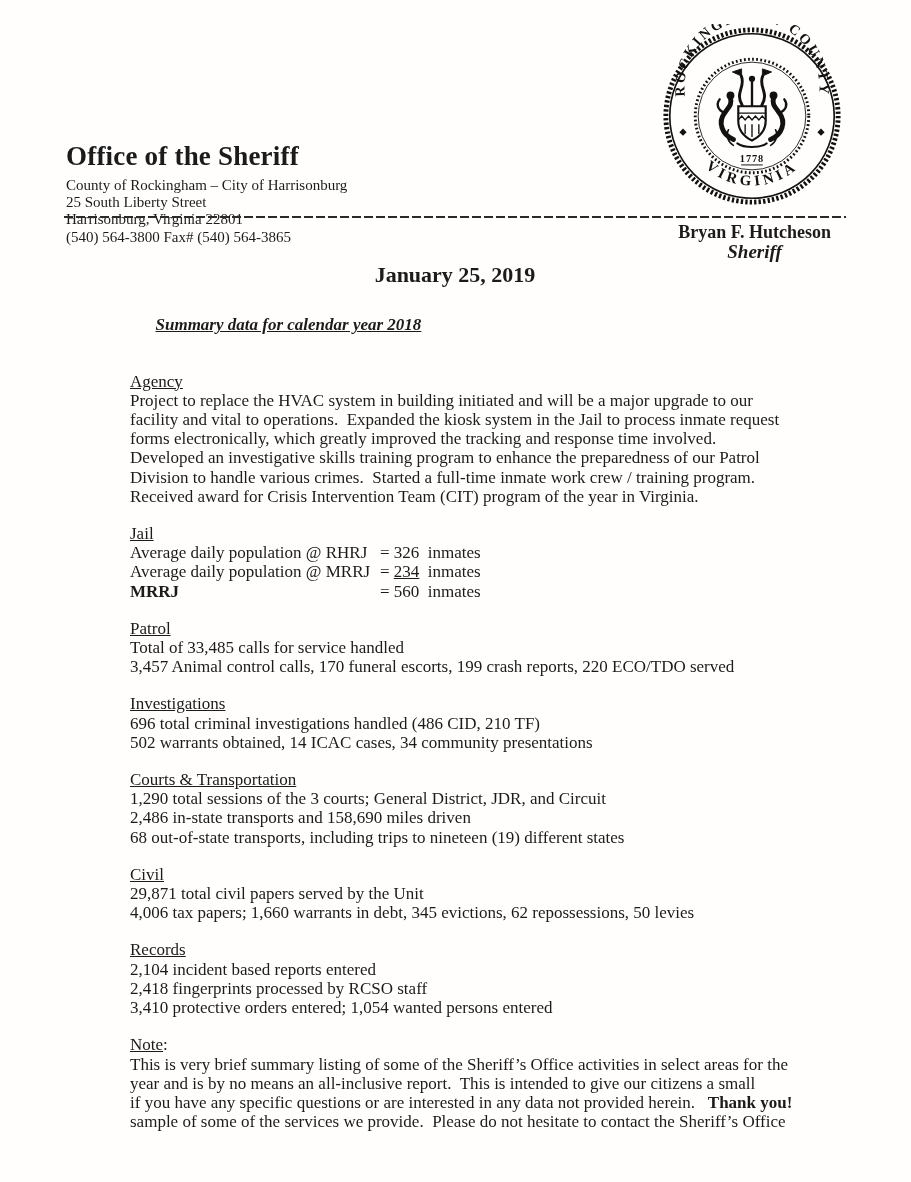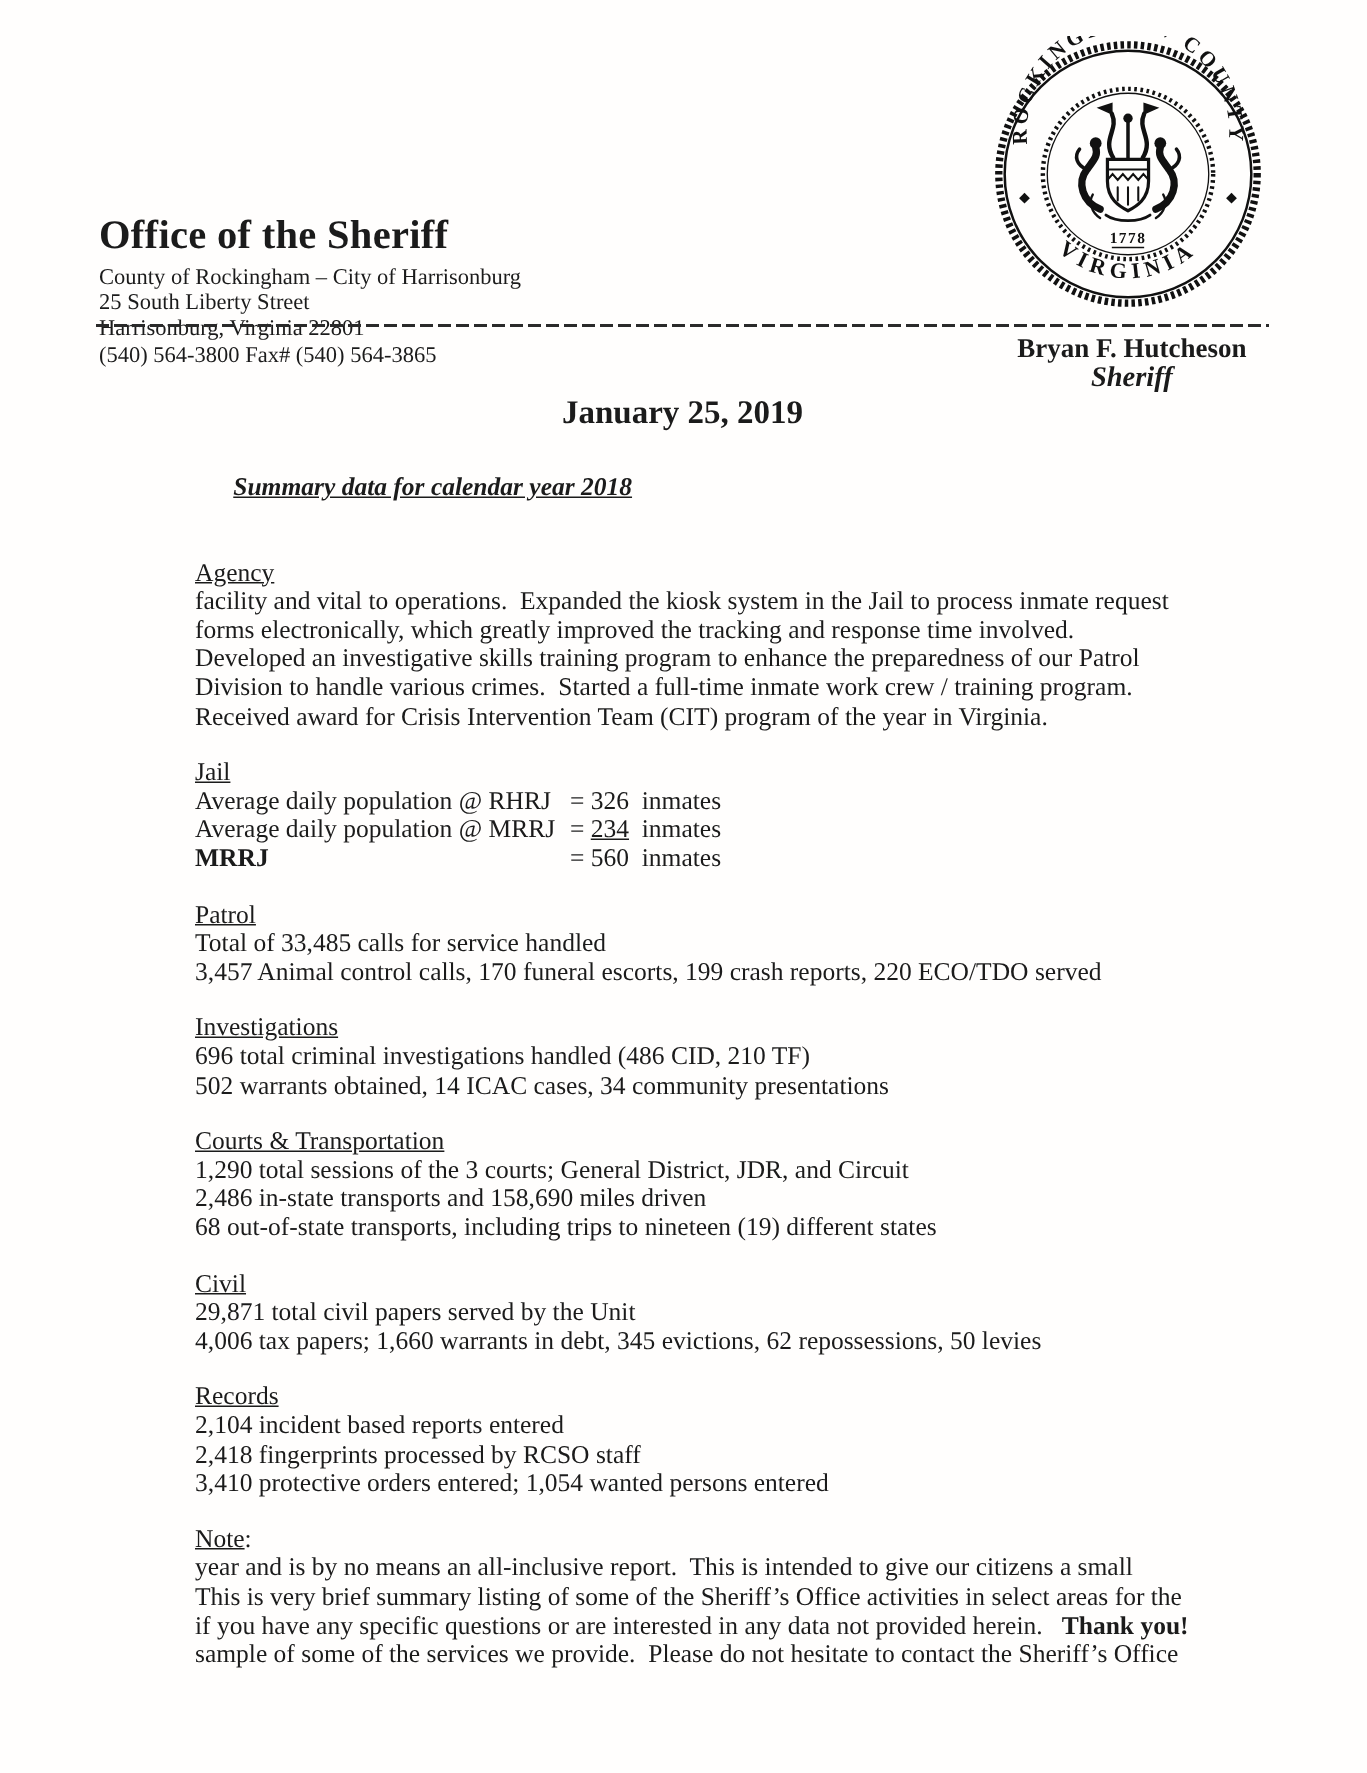--- a/index.html
+++ b/index.html
@@ -114,20 +114,21 @@
 
   <div class="date-line">January 25, 2019</div>
 
   <div class="content">
     <div class="doc-title">
       <span class="hu">Summary data for calendar year 2018</span>
     </div>
     <div>
         <div class="section">
           <div class="line heading"><span class="hu">Agency</span></div>
+          <div class="line"><span>Project to replace the HVAC system in building initiated and will be a major upgrade to our</span></div>
           <div class="line"><span>facility and vital to operations.  Expanded the kiosk system in the Jail to process inmate request</span></div>
           <div class="line"><span>forms electronically, which greatly improved the tracking and response time involved.</span></div>
           <div class="line"><span>Developed an investigative skills training program to enhance the preparedness of our Patrol</span></div>
           <div class="line"><span>Division to handle various crimes.  Started a full-time inmate work crew / training program.</span></div>
           <div class="line"><span>Received award for Crisis Intervention Team (CIT) program of the year in Virginia.</span></div>
         </div>
         <div class="section">
           <div class="line heading"><span class="hu">Jail</span></div>
           <div class="line"><span class="jl">Average daily population @ RHRJ</span><span>= </span><span>326</span><span>  inmates</span></div>
           <div class="line"><span class="jl">Average daily population @ MRRJ</span><span>= </span><span class="u">234</span><span>  inmates</span></div>
@@ -155,21 +156,21 @@
           <div class="line"><span>4,006 tax papers; 1,660 warrants in debt, 345 evictions, 62 repossessions, 50 levies</span></div>
         </div>
         <div class="section">
           <div class="line heading"><span class="hu">Records</span></div>
           <div class="line"><span>2,104 incident based reports entered</span></div>
           <div class="line"><span>2,418 fingerprints processed by RCSO staff</span></div>
           <div class="line"><span>3,410 protective orders entered; 1,054 wanted persons entered</span></div>
         </div>
         <div class="section">
           <div class="line heading"><span class="hu">Note</span><span>:</span></div>
+          <div class="line"><span>This is very brief summary listing of some of the Sheriff’s Office activities in select areas for the</span></div>
           <div class="line"><span>year and is by no means an all-inclusive report.  This is intended to give our citizens a small</span></div>
-          <div class="line"><span>This is very brief summary listing of some of the Sheriff’s Office activities in select areas for the</span></div>
           <div class="line"><span>if you have any specific questions or are interested in any data not provided herein.   </span><span class="b ">Thank you</span><span class="b ">!</span></div>
           <div class="line"><span>sample of some of the services we provide.  Please do not hesitate to contact the Sheriff’s Office</span></div>
         </div>
       </div>
   </div>
 
 </div>
 
 </body></html>

